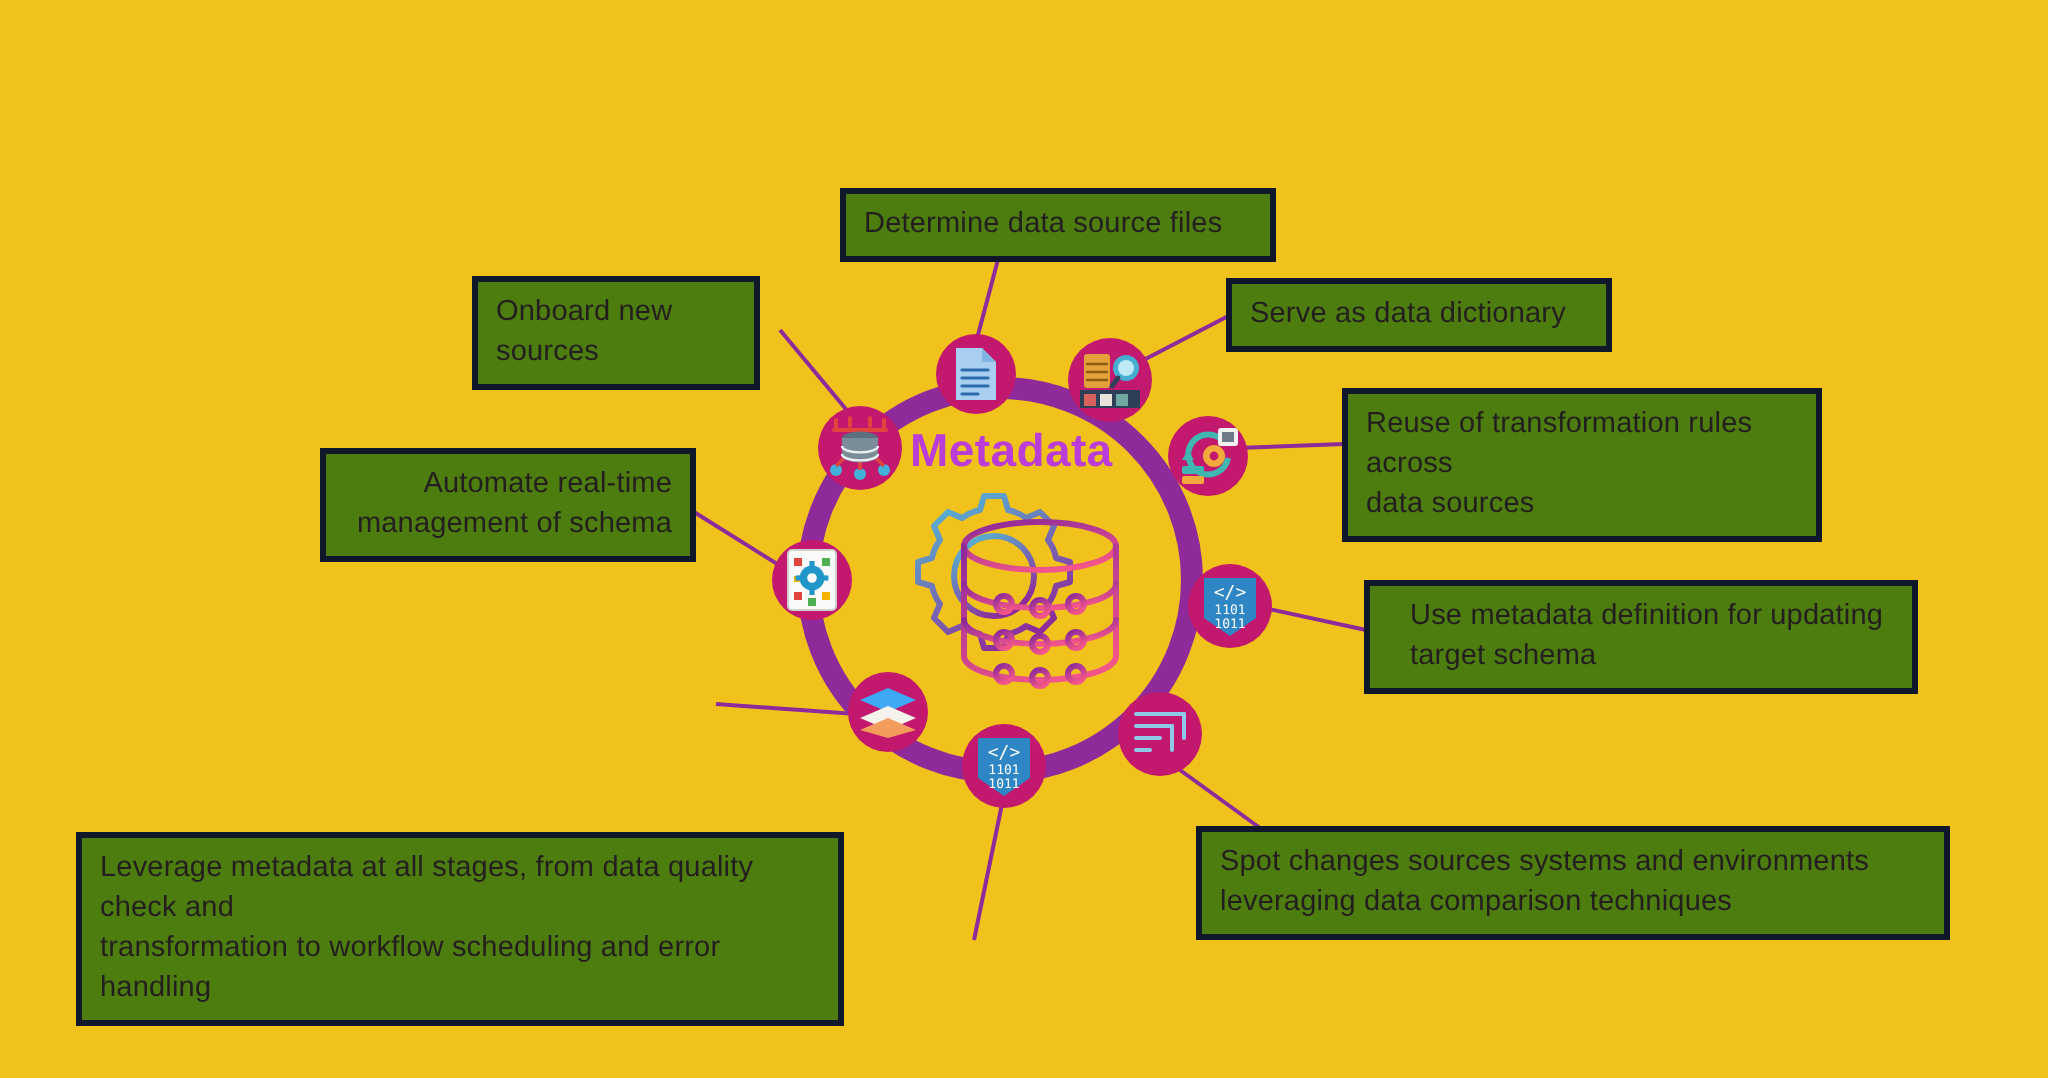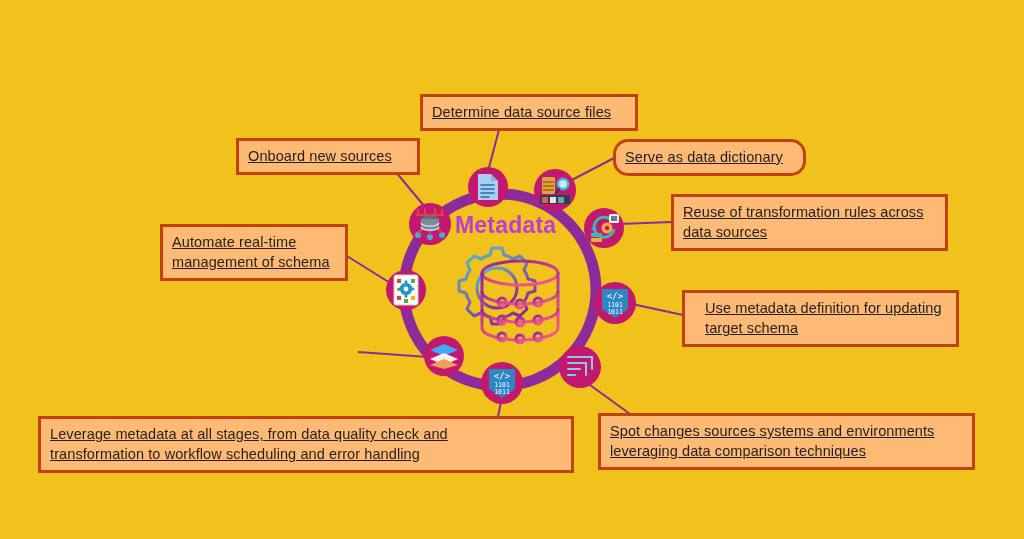--- a/index.html
+++ b/index.html
@@ -9,30 +9,29 @@
     font-family:"Liberation Sans", sans-serif;
     overflow:hidden;
     position:relative;
   }
   #stage{position:absolute;inset:0;}
   svg#wires{position:absolute;left:0;top:0;width:1024px;height:539px;overflow:visible;}
 
   .callout{
     position:absolute;
     box-sizing:border-box;
-    border:3px solid #c2410c;
-    background:#fdba74;
+    border:3px solid #0f172a;
+    background:#4d7c0f;
     color:#231f20;
     font-size:14.5px;
     line-height:1.38;
     padding:5px 9px 6px 9px;
     white-space:pre-line;
     letter-spacing:.1px;
     z-index:5;
-    text-decoration:underline;
   }
 
   .node{
     position:absolute;
     border-radius:50%;
     background:#C2186E;
     display:flex;align-items:center;justify-content:center;
     z-index:4;
   }
   .node svg{display:block;}
@@ -235,33 +234,33 @@
     <svg width="32" height="34" viewBox="0 0 32 34">
       <path d="M3 3 h26 v20 l-13 9 -13-9 z" fill="#2F86C5"></path>
       <text x="16" y="13" fill="#FFFFFF" font-size="9" font-family="DejaVu Sans Mono, monospace" text-anchor="middle">&lt;/&gt;</text>
       <text x="16" y="21" fill="#FFFFFF" font-size="6.5" font-family="DejaVu Sans Mono, monospace" text-anchor="middle">1101</text>
       <text x="16" y="28" fill="#FFFFFF" font-size="6.5" font-family="DejaVu Sans Mono, monospace" text-anchor="middle">1011</text>
     </svg>
   </div>
 
   <div class="callout" style="left:420px;top:94px;width:218px;">Determine data source files</div>
 
-  <div class="callout" style="left:236px;top:138px;width:184px;">Onboard new sources</div>
-
-  <div class="callout" style="left:613px;top:139px;width:193px;border-radius:15px;">Serve as data dictionary</div>
-
-  <div class="callout" style="left:671px;top:194px;width:277px;">Reuse of transformation rules across
+  <div class="callout" style="left:236px;top:138px;width:144px;">Onboard new sources</div>
+
+  <div class="callout" style="left:613px;top:139px;width:193px;">Serve as data dictionary</div>
+
+  <div class="callout" style="left:671px;top:194px;width:240px;">Reuse of transformation rules across
 data sources</div>
 
-  <div class="callout" style="left:160px;top:224px;width:188px;">Automate real-time
+  <div class="callout" style="left:160px;top:224px;width:188px;text-align:right;">Automate real-time
 management of schema</div>
 
   <div class="callout" style="left:682px;top:290px;width:277px;padding-left:20px;">Use metadata definition for updating
 target schema</div>
 
 
   <div class="callout" style="left:598px;top:413px;width:377px;">Spot changes sources systems and environments
 leveraging data comparison techniques</div>
 
-  <div class="callout" style="left:38px;top:416px;width:536px;">Leverage metadata at all stages, from data quality check and
+  <div class="callout" style="left:38px;top:416px;width:384px;">Leverage metadata at all stages, from data quality check and
 transformation to workflow scheduling and error handling</div>
 
 </div>
 
 </body></html>

